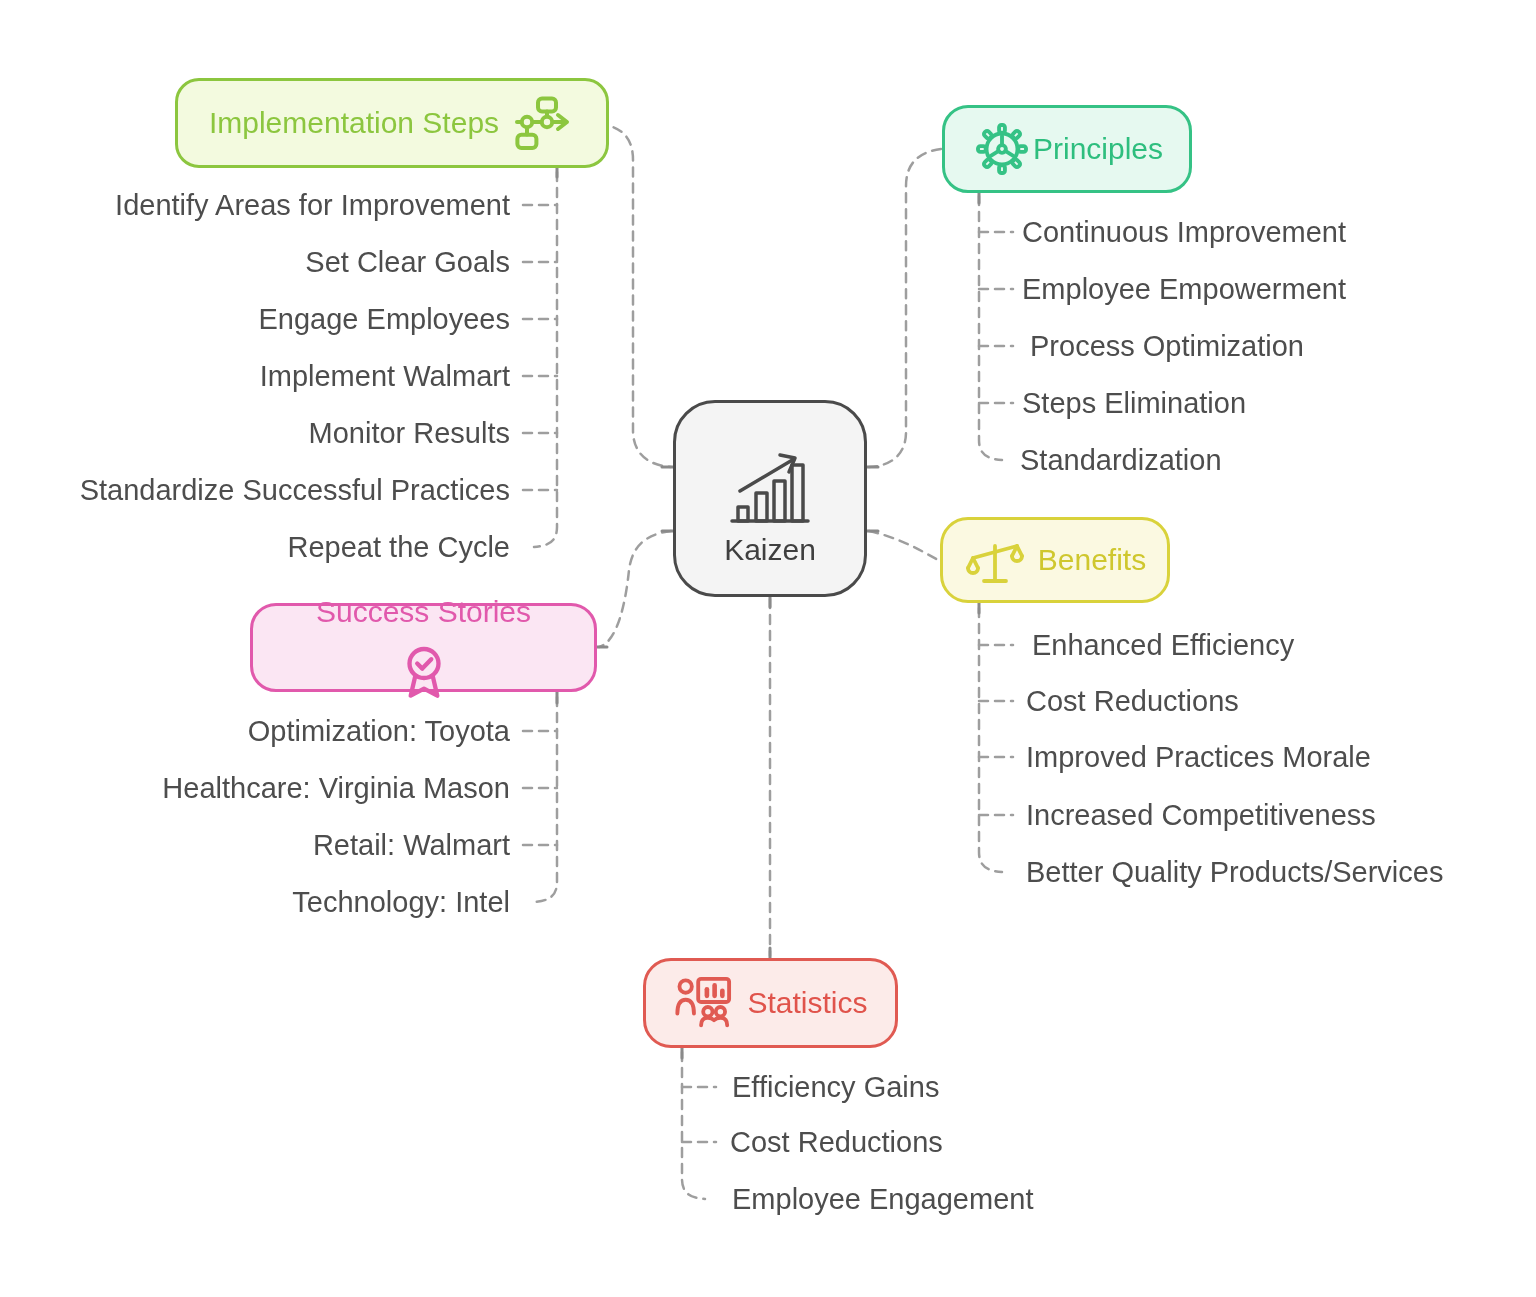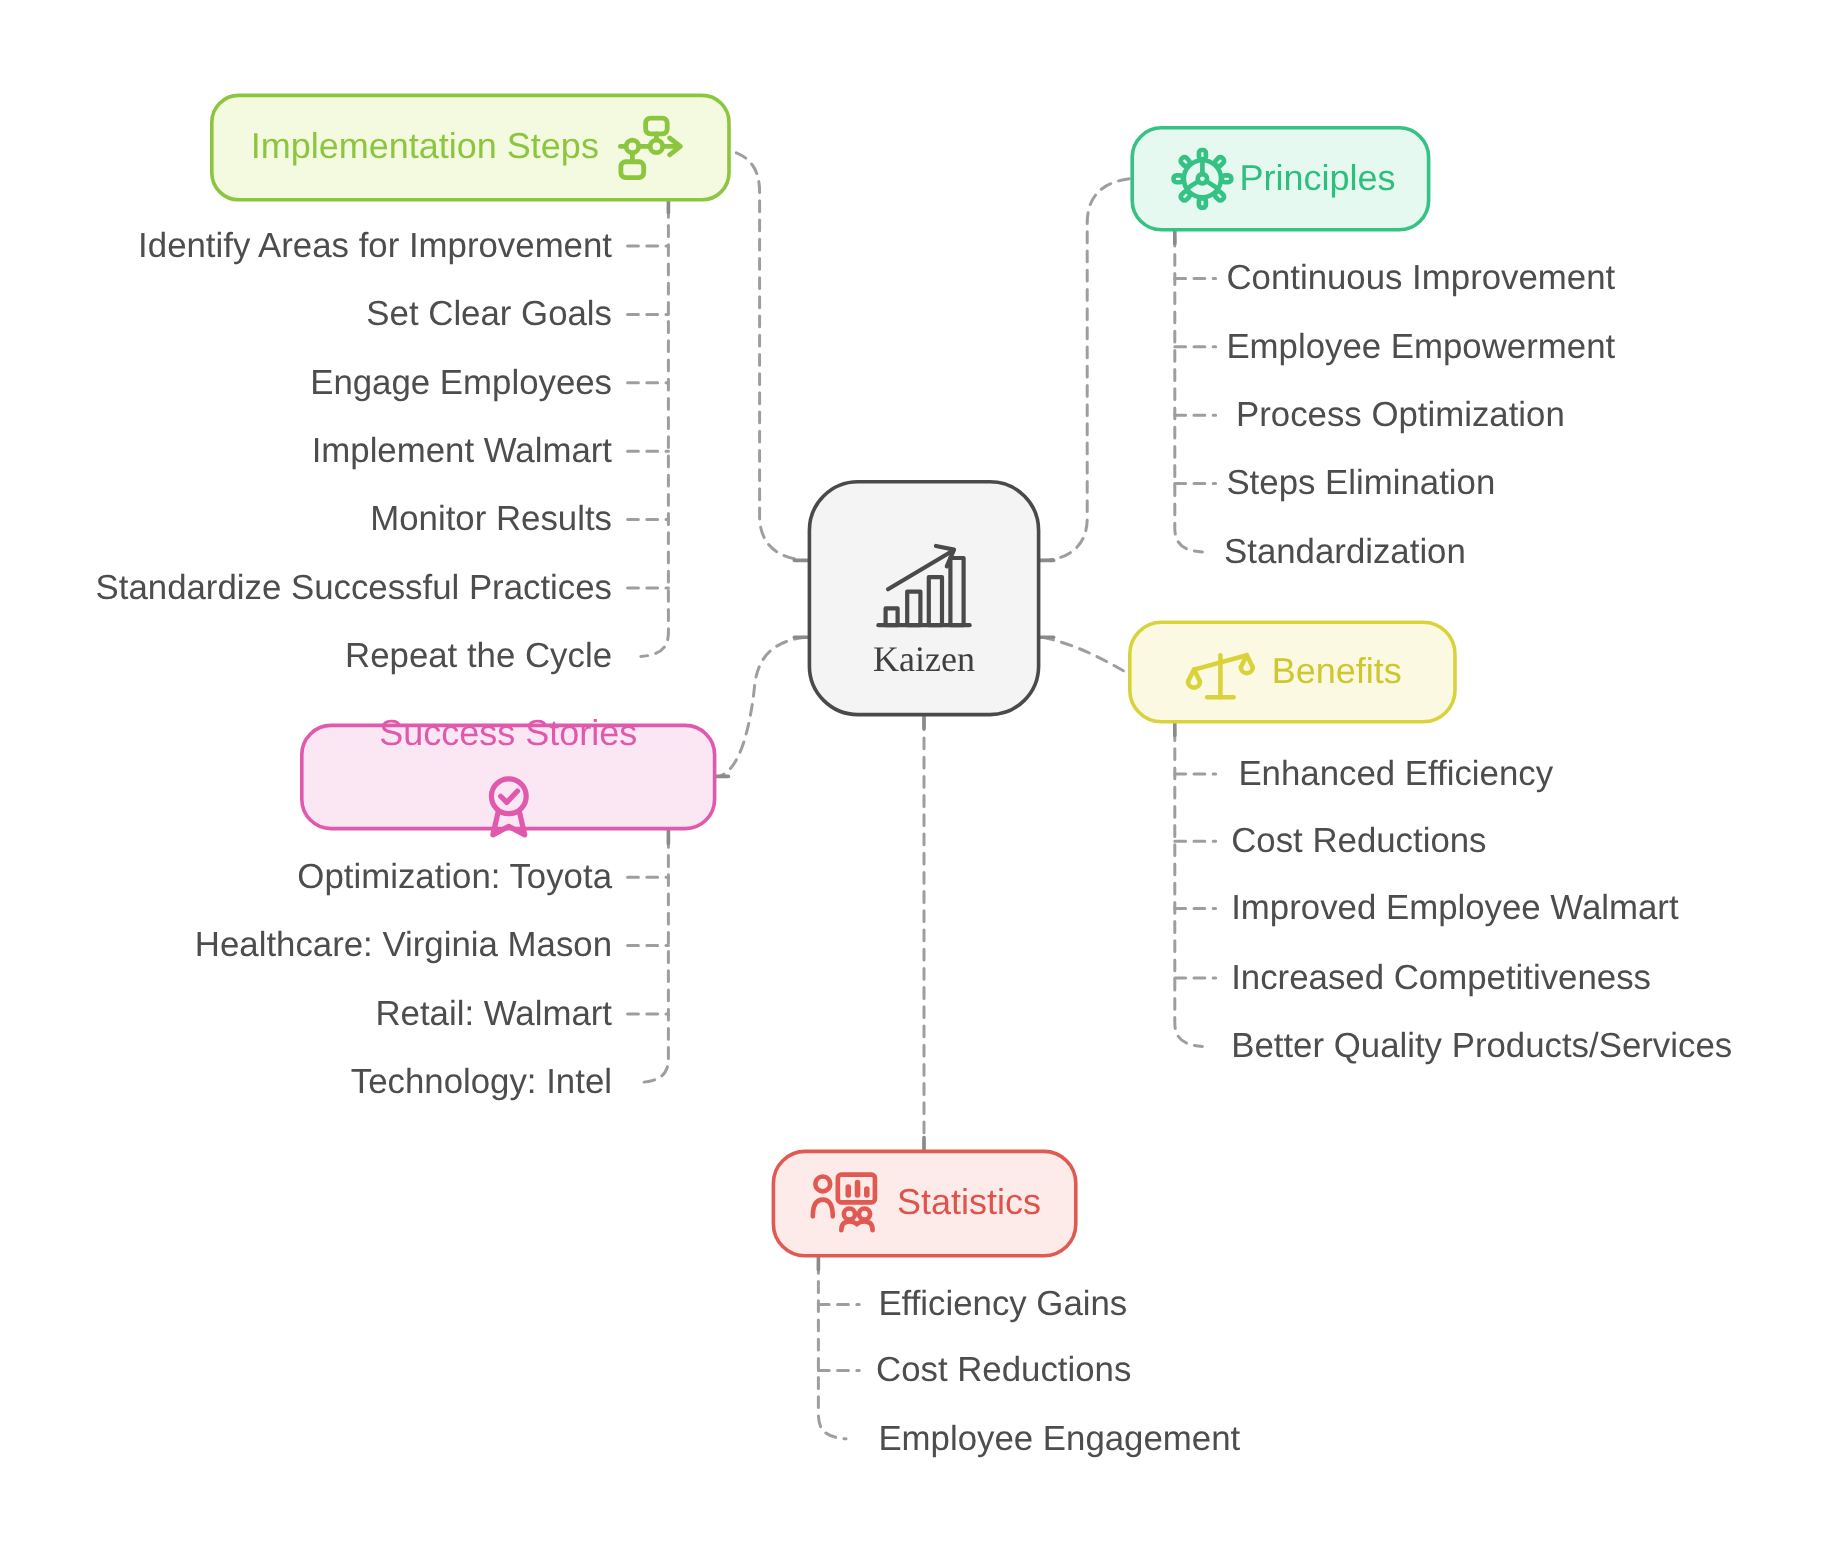--- a/index.html
+++ b/index.html
@@ -13,27 +13,27 @@
     box-sizing:border-box;border-radius:26px;gap:14px;
   }
   .node .label{font-size:30px;white-space:nowrap;}
   .node svg{display:block;flex:0 0 auto;}
   .n-impl{left:175px;top:78px;width:434px;height:90px;border:3px solid #8CC63F;background:#F3FADF;border-radius:24px;}
   .n-impl .label{color:#8CC63F;}
   .n-principles{left:942px;top:105px;width:250px;height:88px;border:3px solid #35C285;background:#E6F9F0;border-radius:26px;gap:0;}
   .n-principles .label{color:#2EBE7E;}
   .n-success{left:250px;top:603px;width:347px;height:89px;border:3px solid #E159AC;background:#FBE6F3;border-radius:26px;flex-direction:column;}
   .n-success .label{color:#E159AC;}
-  .n-benefits{left:940px;top:517px;width:274px;height:86px;border:3px solid #D9D23B;background:#FBF9E1;border-radius:28px;gap:12px;}
+  .n-benefits{left:940px;top:517px;width:230px;height:86px;border:3px solid #D9D23B;background:#FBF9E1;border-radius:28px;gap:12px;}
   .n-benefits .label{color:#CFC72E;}
   .n-stats{left:643px;top:958px;width:255px;height:90px;border:3px solid #E05A52;background:#FCEBE9;border-radius:28px;gap:12px;}
   .n-stats .label{color:#E0534B;}
   .n-kaizen{
     left:673px;top:400px;width:194px;height:197px;border:3.5px solid #4A4A4A;background:#F4F4F4;
-    border-radius:42px;flex-direction:column;gap:4px;padding-top:19px;font-family:Liberation Serif, serif;
+    border-radius:42px;flex-direction:column;gap:4px;padding-top:19px;
   }
   .n-kaizen .label{color:#3F3F3F;font-size:30px;}
   .item{
     position:absolute;font-size:29px;color:#4D4D4D;height:42px;line-height:42px;white-space:nowrap;
   }
   .ritem{right:1026px;}
 </style>
 </head>
 <body>
 
@@ -190,21 +190,21 @@
         <path d="M 2 18.5 A 2.5 2.5 0 0 0 7 18.5"></path>
         <path d="M 26.5 7.5 L 24 12.5 M 26.5 7.5 L 29 12.5"></path>
         <path d="M 24 12.5 A 2.5 2.5 0 0 0 29 12.5"></path>
       </g>
     </svg>
   </span>
   <span class="label">Benefits</span>
 </div>
 <div class="item" style="left:1032px;top:624px">Enhanced Efficiency</div>
 <div class="item" style="left:1026px;top:680px">Cost Reductions</div>
-<div class="item" style="left:1026px;top:736px">Improved Employee Walmart</div>
+<div class="item" style="left:1026px;top:736px">Improved Practices Morale</div>
 <div class="item" style="left:1026px;top:794px">Increased Competitiveness</div>
 <div class="item" style="left:1026px;top:851px">Better Quality Products/Services</div>
 
 <div class="node n-stats">
   <span>
     <svg width="62" height="56" viewBox="0 0 32 29">
       <g stroke="#E05A52" stroke-width="2" fill="none" stroke-linecap="round" stroke-linejoin="round">
         <rect x="13" y="2" width="16" height="12" rx="1.5"></rect>
         <path d="M 17.5 10.8 V 7.4" stroke-width="2.4"></path>
         <path d="M 21.5 10.8 V 5.4" stroke-width="2.4"></path>

